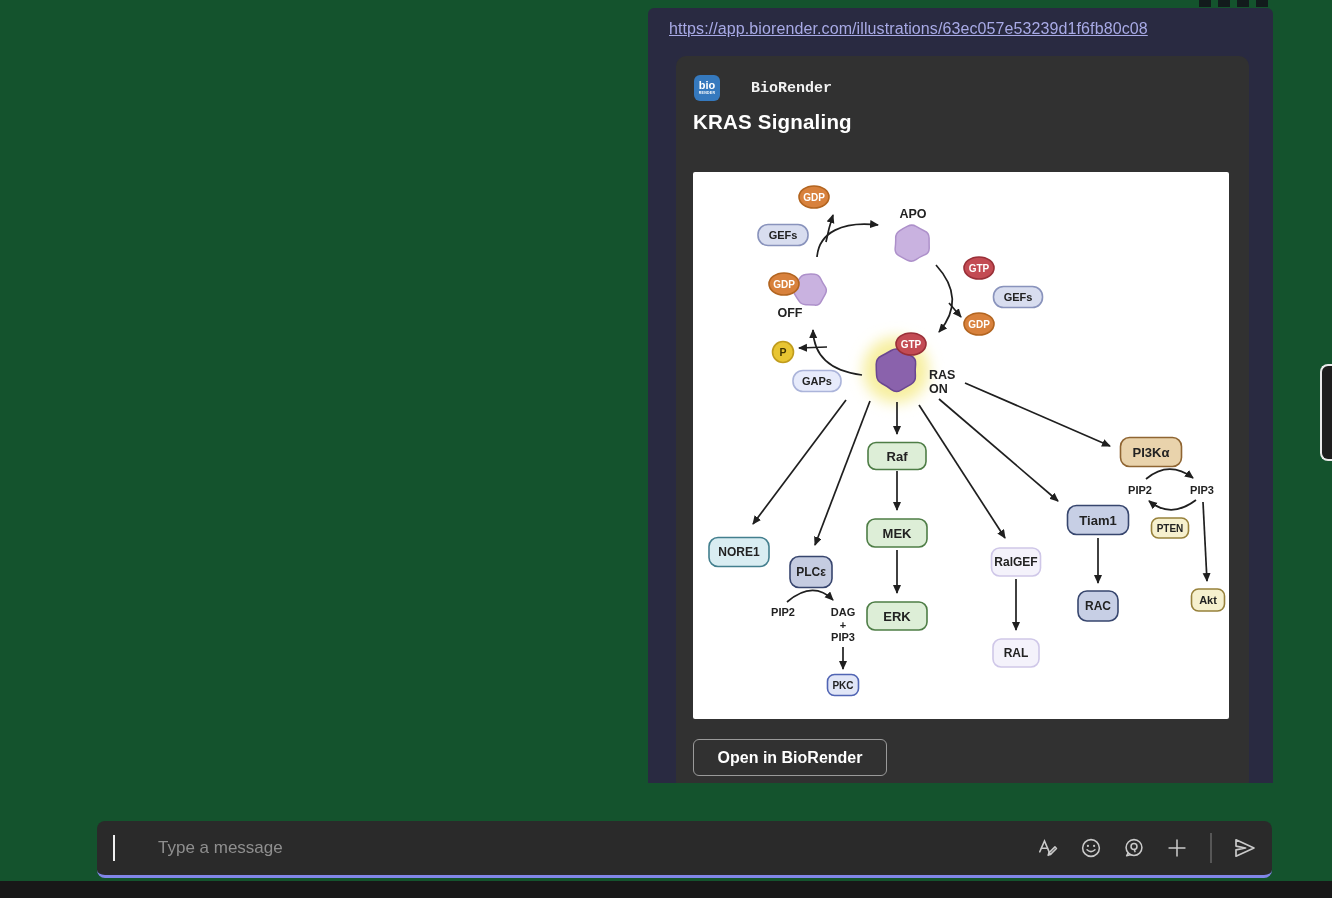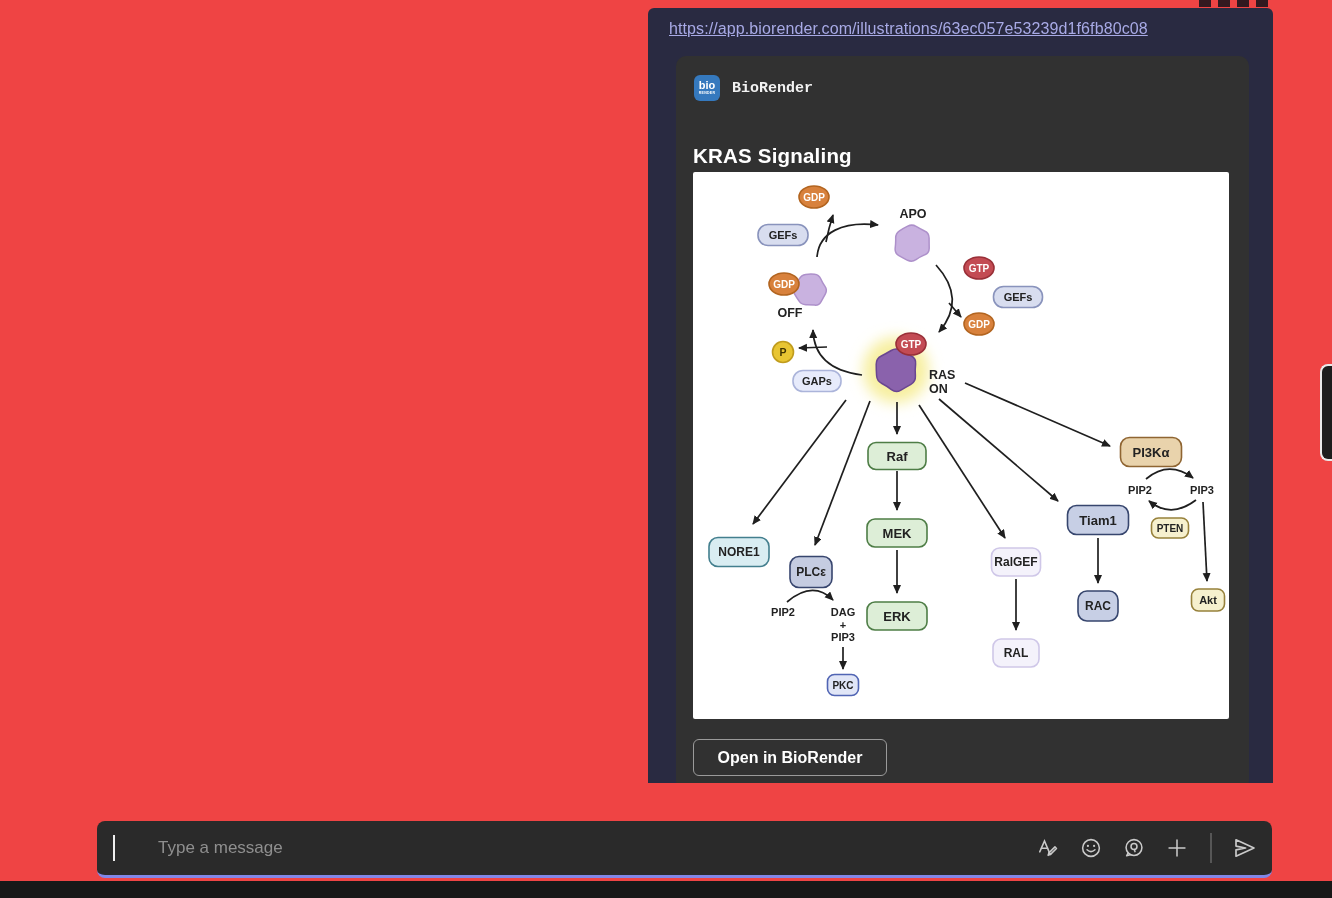--- a/index.html
+++ b/index.html
@@ -1,32 +1,32 @@
 <!DOCTYPE html>
 <html><head>
 <meta charset="utf-8">
 <style>
   html,body{margin:0;padding:0;background:#202020;}
   body{width:1332px;height:898px;overflow:hidden;font-family:"Liberation Sans",sans-serif;}
-  .screen{position:relative;width:1332px;height:898px;background:#ef4444;overflow:hidden;}
+  .screen{position:relative;width:1332px;height:898px;background:#14532d;overflow:hidden;}
 
   
   .top-remnant{position:absolute;left:1199px;top:0;width:74px;height:7px;display:flex;gap:7px;overflow:hidden;}
   .top-remnant i{display:block;width:12px;height:10px;background:#12121a;border-radius:0 0 3px 3px;opacity:.85;}
 
   
   .bubble{position:absolute;left:648px;top:8px;width:625px;height:775px;background:#292a41;border-radius:6px 6px 0 0;overflow:hidden;}
   .link{display:block;margin:12px 0 0 21px;width:571px;color:#a8aae6;font-size:16px;text-decoration:underline;white-space:nowrap;letter-spacing:.1px;cursor:pointer;}
   .card{position:absolute;left:28px;top:48px;width:573px;height:735px;background:#313131;border-radius:10px;}
-  .card-header{position:absolute;left:18px;top:19px;display:flex;align-items:center;gap:12px;}
+  .card-header{position:absolute;left:18px;top:19px;display:flex;align-items:center;gap:31px;}
   .logo{width:26px;height:26px;border-radius:6px;background:#3579be;color:#fff;display:flex;flex-direction:column;align-items:center;justify-content:center;line-height:1;}
   .logo-bio{font-size:11px;font-weight:700;}
   .logo-render{font-size:3.5px;font-weight:700;letter-spacing:.3px;margin-top:1px;}
   .provider{color:#f2f2f2;font-size:15px;font-weight:600;font-family:Liberation Mono, monospace;}
-  .card-title{position:absolute;left:17px;top:88px;margin:0;color:#ffffff;font-size:20.5px;font-weight:700;letter-spacing:.2px;}
+  .card-title{position:absolute;left:17px;top:54px;margin:0;color:#ffffff;font-size:20.5px;font-weight:700;letter-spacing:.2px;}
   .diagram{position:absolute;left:17px;top:116px;width:536px;height:547px;background:#ffffff;border-radius:2px;cursor:pointer;}
   .diagram svg{display:block;width:536px;height:547px;}
   .open-btn{position:absolute;left:17px;top:683px;width:194px;height:37px;background:transparent;border:1.5px solid #9a9a9a;border-radius:6px;color:#ffffff;font-family:"Liberation Sans",sans-serif;font-size:16px;font-weight:700;cursor:pointer;text-align:center;}
 
   
   .side-handle{position:absolute;right:0;top:364px;width:10px;height:93px;border:2px solid #e9e9e9;border-right:none;border-radius:8px 0 0 8px;background:#1d1d1d;cursor:pointer;}
 
   
   .composer{position:absolute;left:97px;top:821px;width:1175px;height:57px;background:#2a2a2a;border-radius:8px;border-bottom:3px solid #8186e8;box-sizing:border-box;}
   .caret{position:absolute;left:16px;top:14px;width:2px;height:26px;background:#efefef;}

